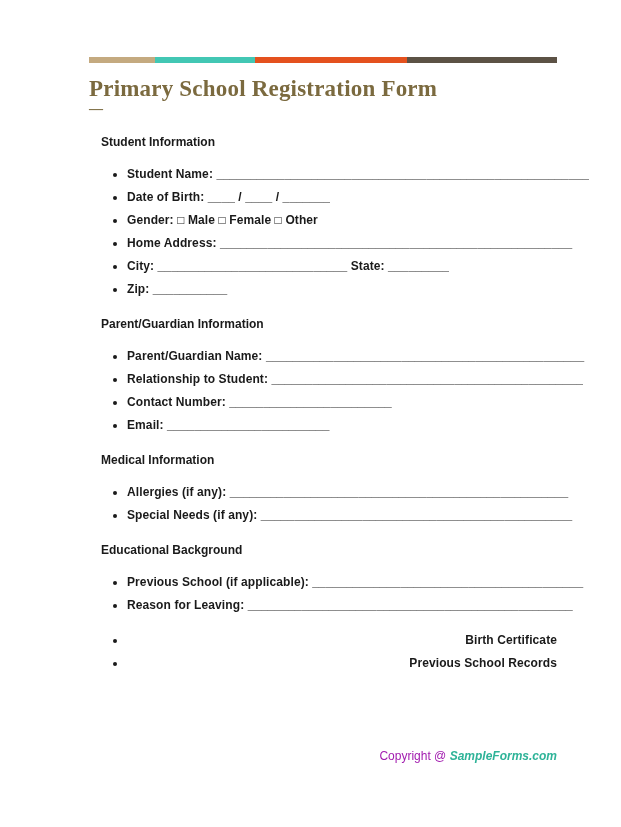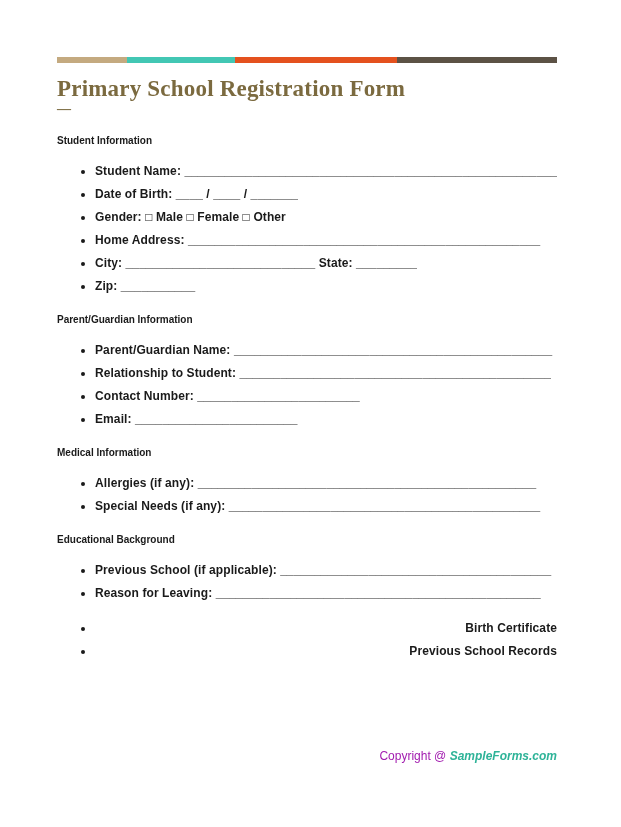--- a/index.html
+++ b/index.html
@@ -8,21 +8,21 @@
     font-family: "Liberation Sans", sans-serif;
     background: #ffffff;
     color: #1a1a1a;
     position: relative;
     overflow: hidden;
   }
   .page {
     position: absolute;
     top: 0; left: 0;
     width: 621px; height: 779px;
-    padding: 57px 64px 0 57px;
+    padding: 57px 64px 0 89px;
   }
   .accent-bar {
     display: flex;
     width: 100%;
     height: 6px;
   }
   .accent-bar .seg1 { width: 14%;  background: #c4aa80; }
   .accent-bar .seg2 { width: 21.5%; background: #42c7b4; }
   .accent-bar .seg3 { width: 32.5%; background: #e4511e; }
   .accent-bar .seg4 { width: 32%;  background: #5c5245; }
@@ -37,23 +37,24 @@
   .title-dash {
     font-family: "Liberation Serif", serif;
     font-size: 14px;
     font-weight: 700;
     color: #7b6a3f;
     margin-top: 2px;
     line-height: 10px;
   }
   .section { margin-top: 21px; }
   .section-heading {
-    font-size: 10px;
+    font-size: 12px;
     font-weight: 700;
     color: #1a1a1a;
+    margin-left: 12px;
   }
   .field-list {
     list-style: disc;
     margin-top: 18px;
     padding-left: 38px;
   }
   .field-list li {
     font-size: 12px;
     font-weight: 700;
     line-height: 14px;

